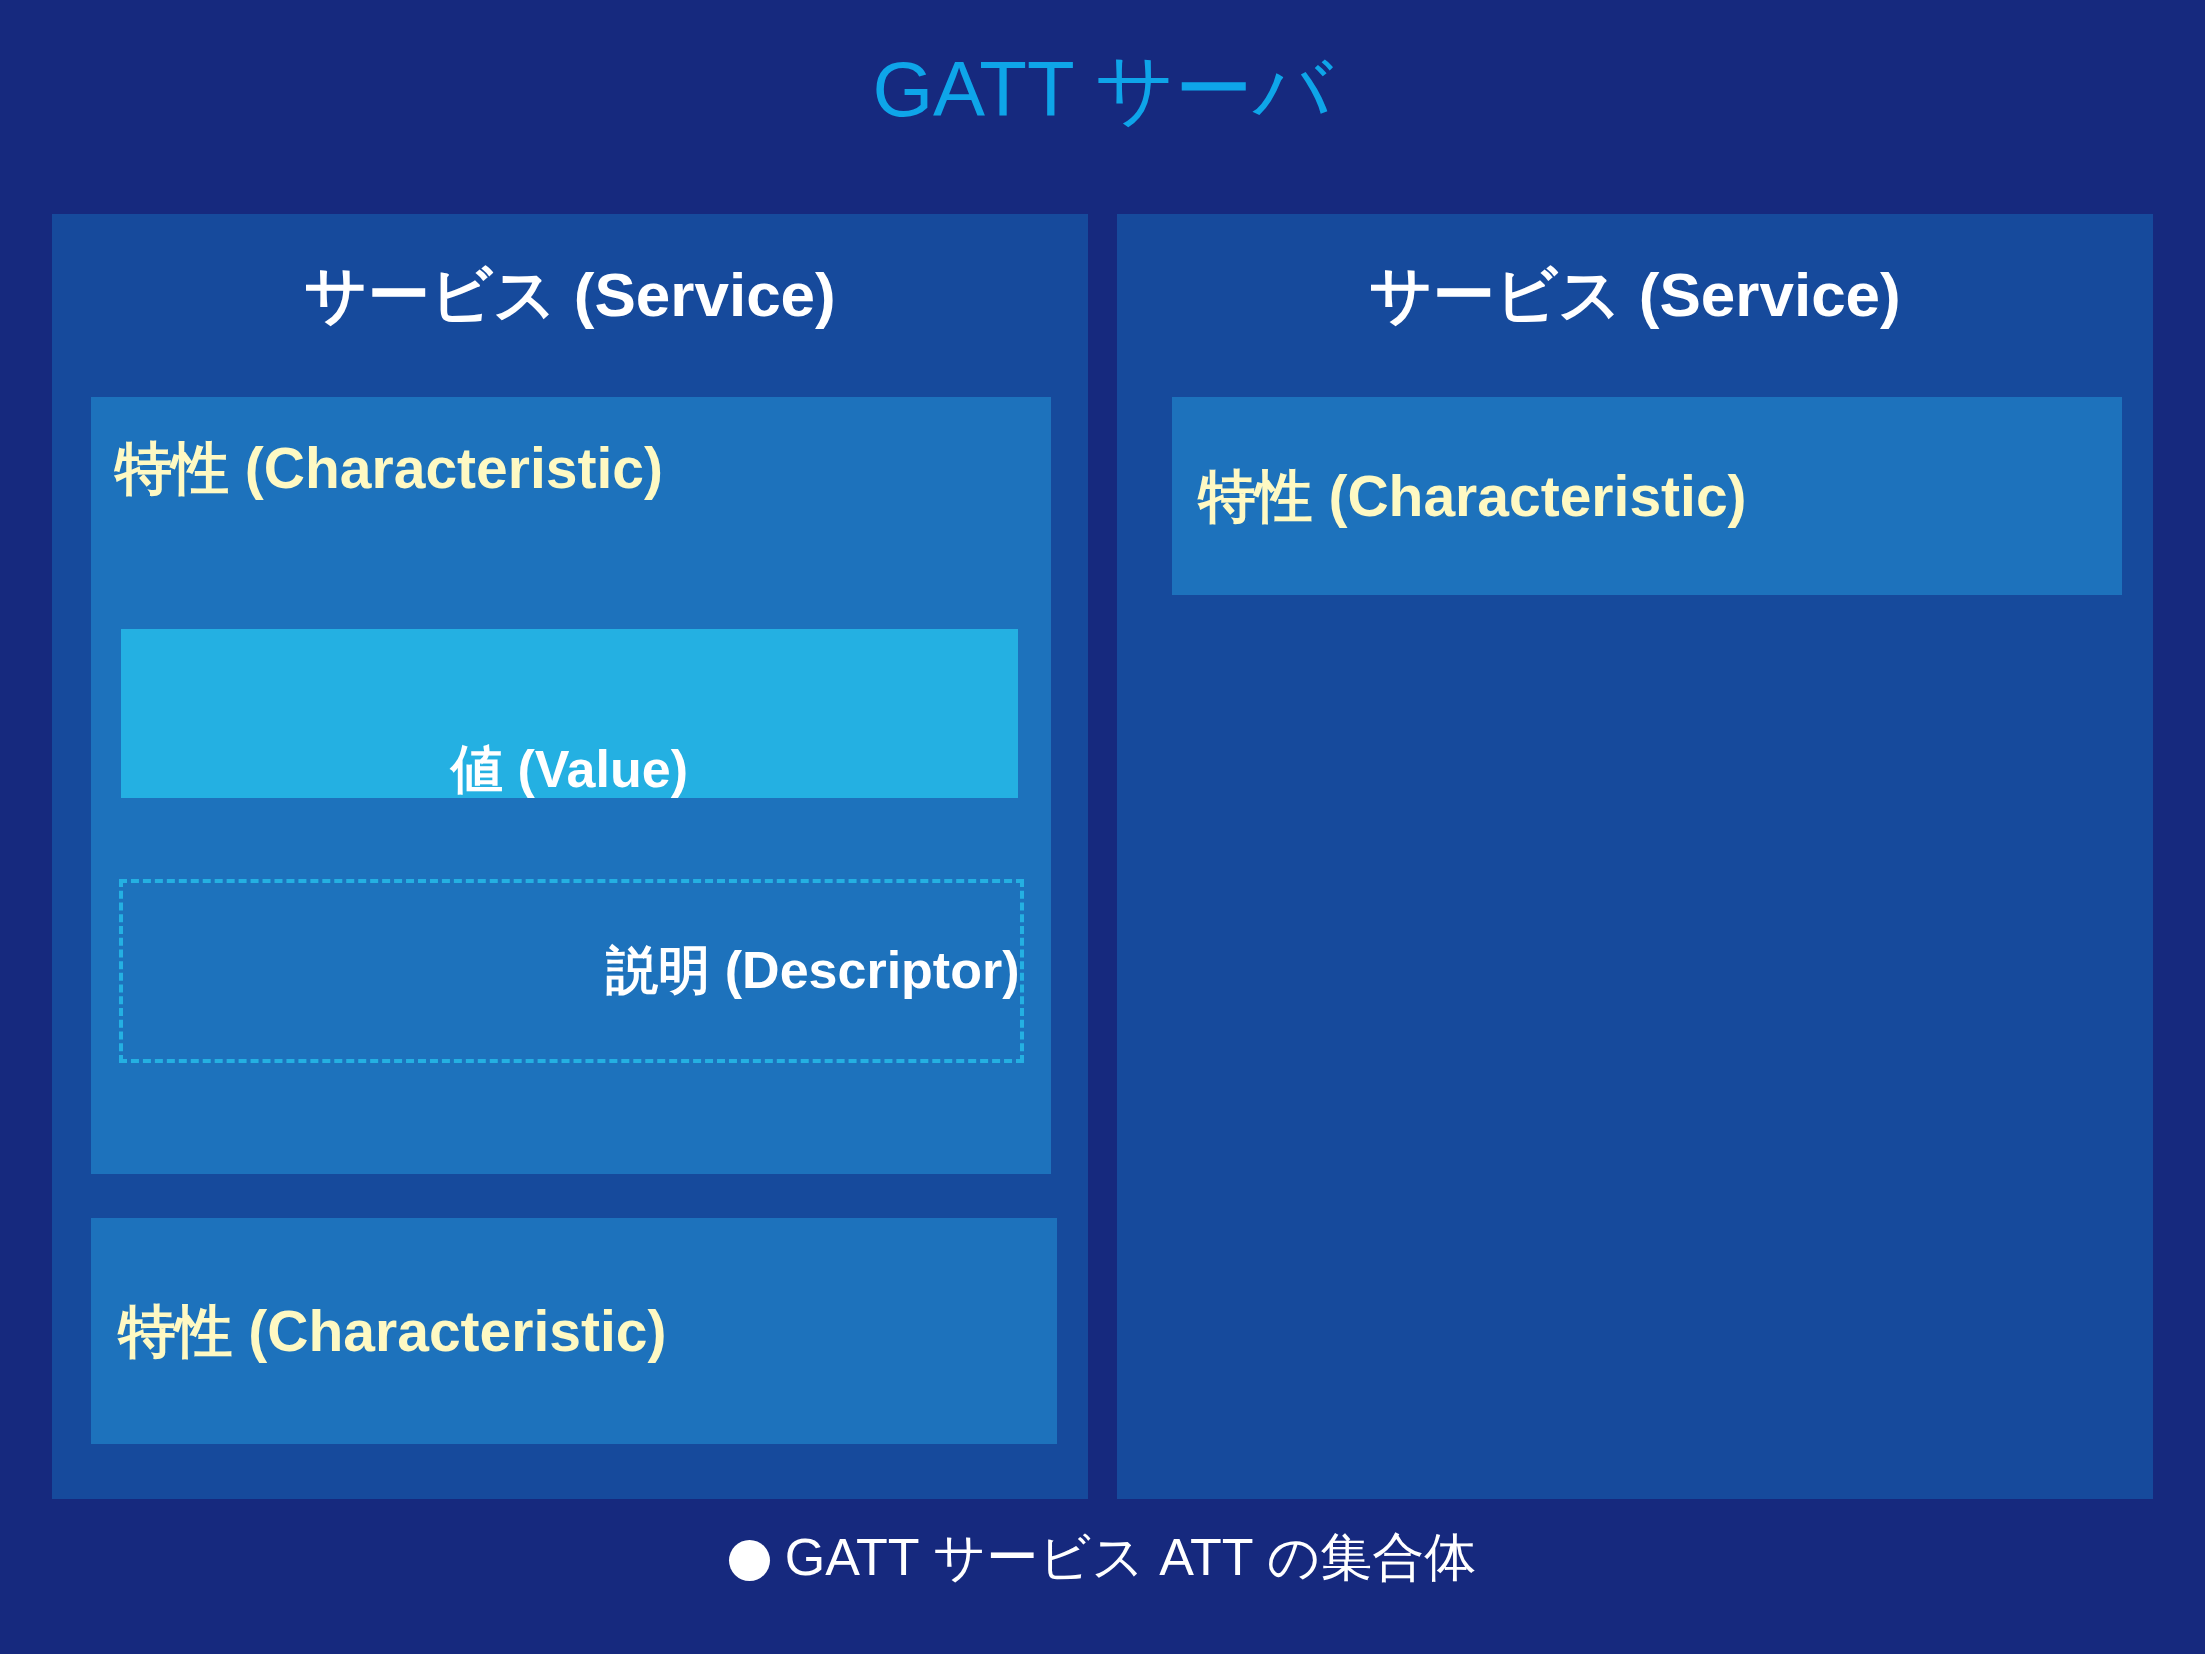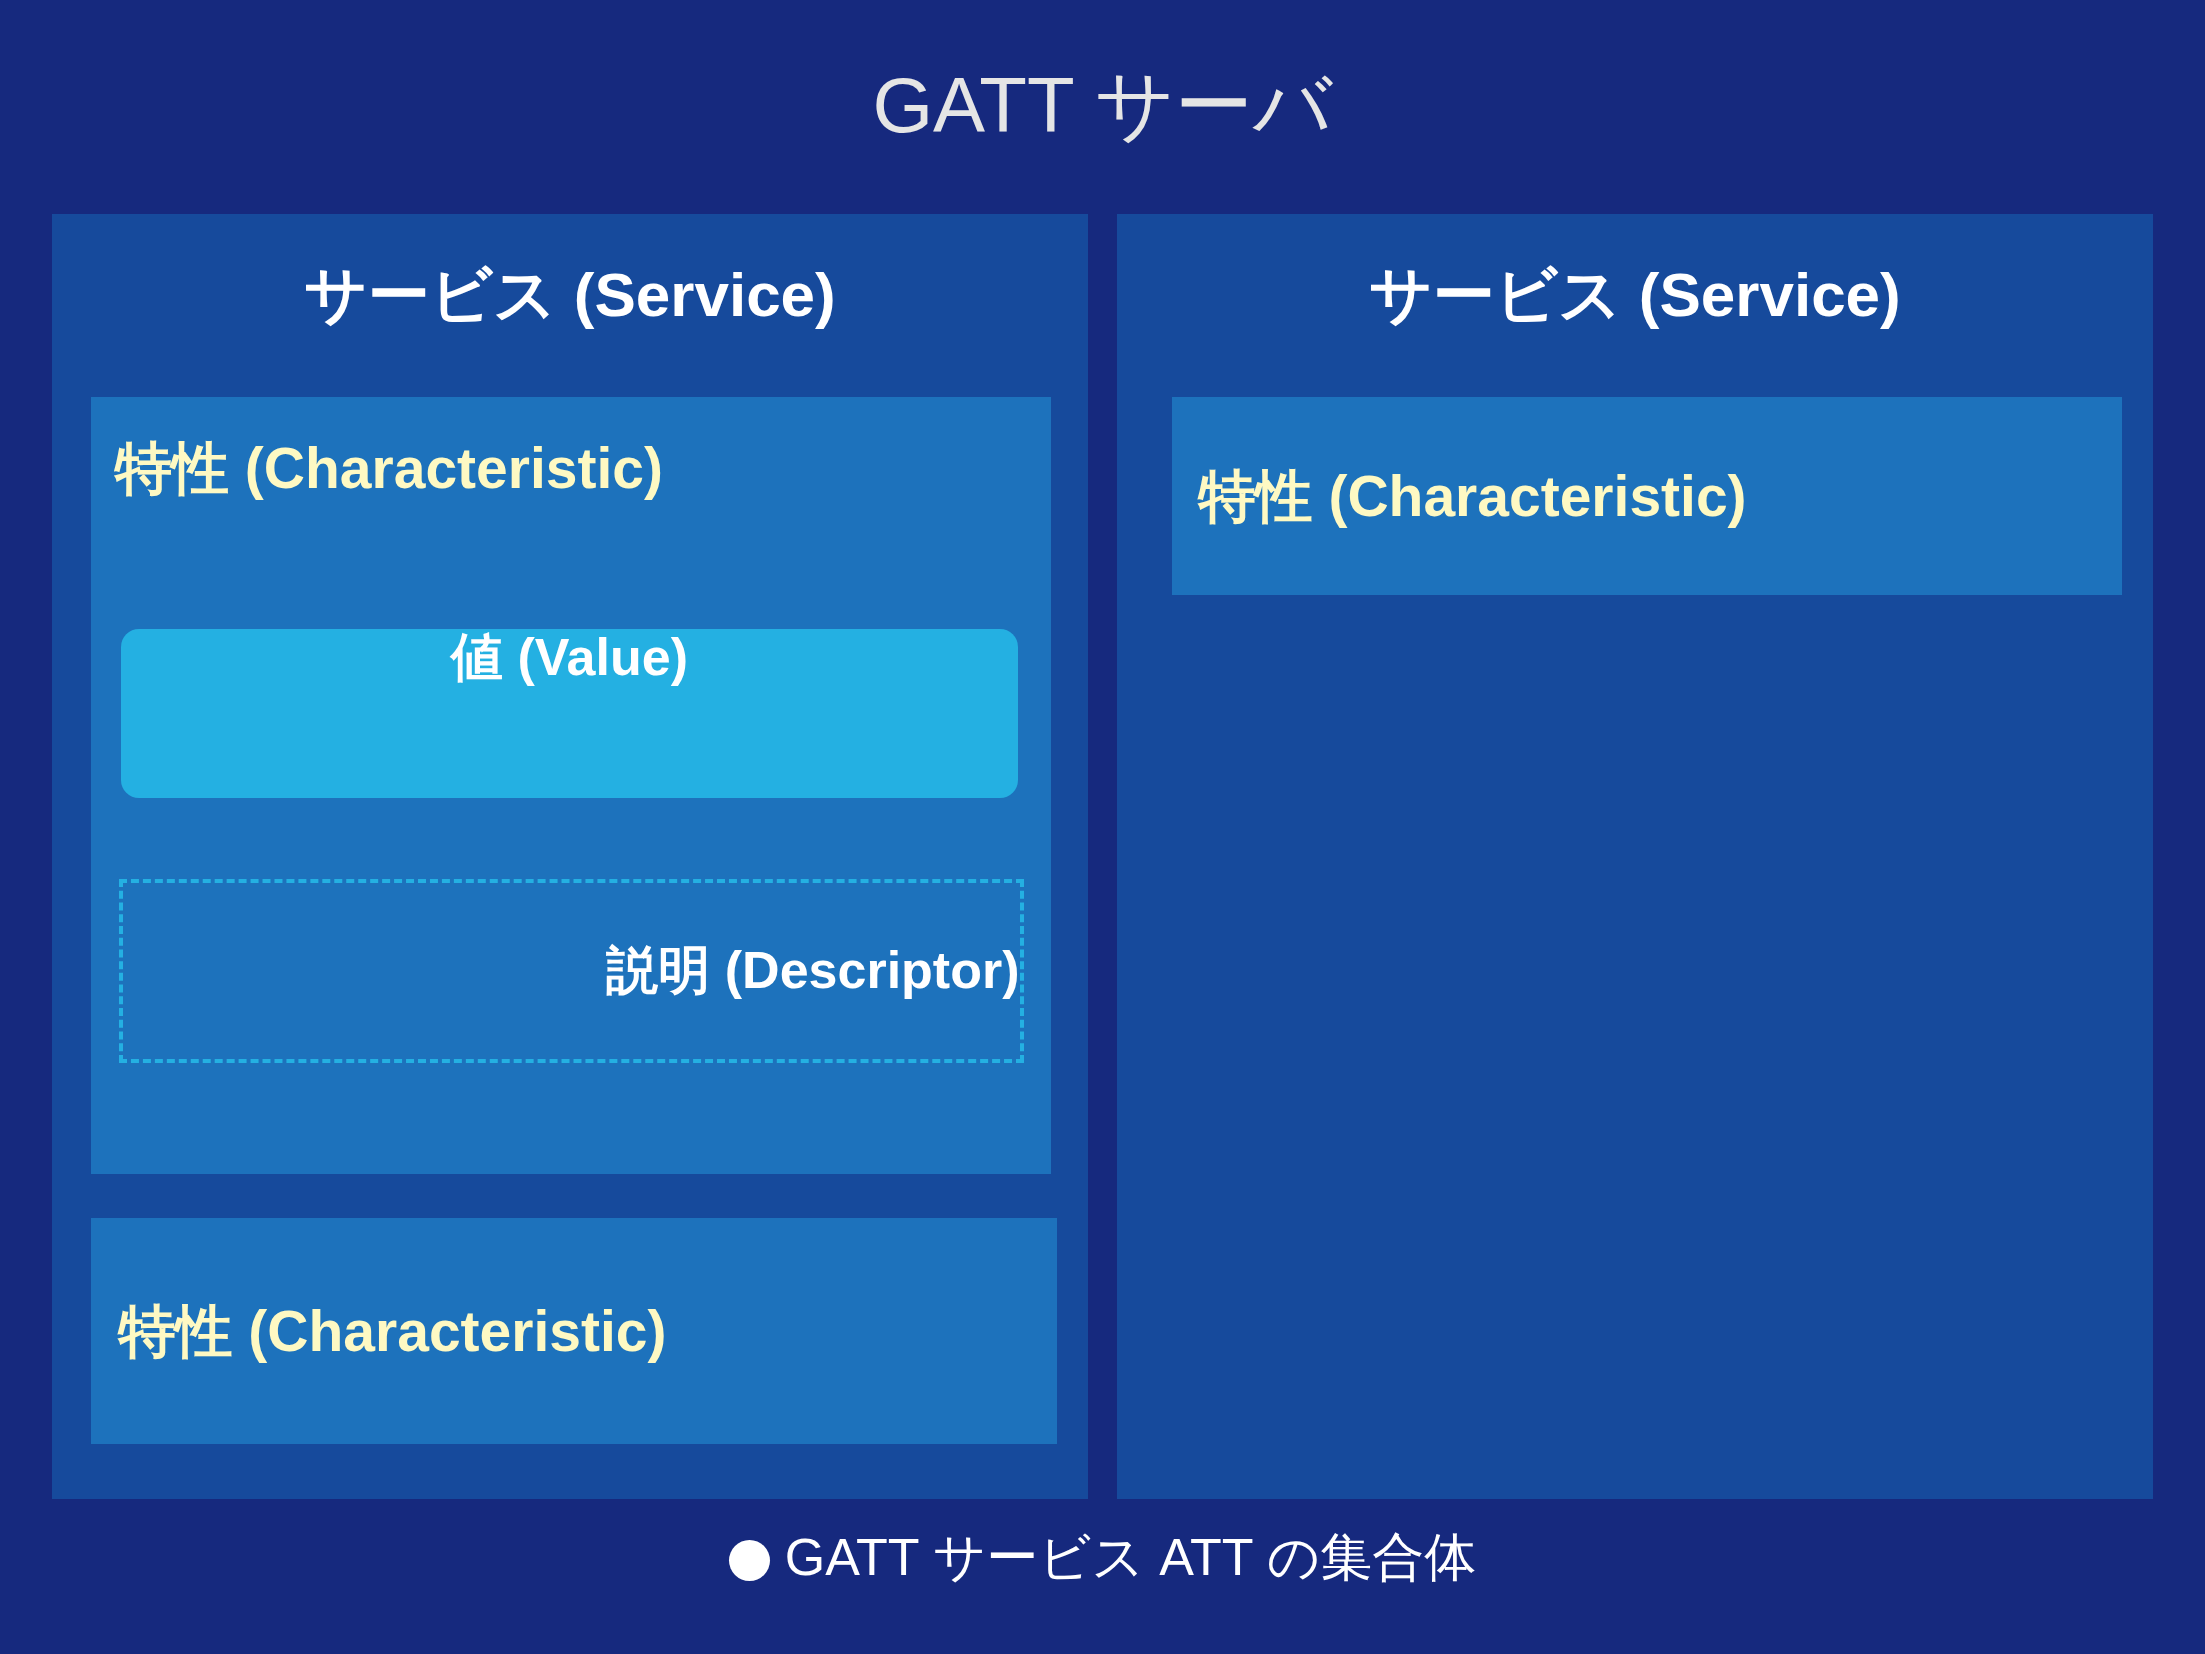--- a/index.html
+++ b/index.html
@@ -19,27 +19,26 @@
     background: #16297E;
   }
 
   
   .slide-title {
     position: absolute;
     left: 0;
     top: 49px;
     width: 2205px;
     text-align: center;
-    color: #e5e5e5;
+    color: #0ea5e9;
     font-size: 78px;
     font-weight: 400;
     line-height: 1.05;
     letter-spacing: 0px;
     white-space: nowrap;
-    margin-top: 16px;
   }
 
   
   .service-box {
     position: absolute;
     background: #164A9C;
     top: 214px;
     height: 1285px;
   }
   .service-box.left  { left: 52px;  width: 1036px; }
@@ -104,23 +103,22 @@
 
   
   .value-box {
     position: absolute;
     left: 30px;     
     top: 232px;
     width: 897px;
     height: 169px;
     background: #24B0E2;
     display: flex;
-    align-items: flex-start;
+    align-items: flex-end;
     justify-content: center;
-    border-radius: 18px;
   }
   .value-label {
     color: #FFFFFF;
     font-size: 52px;
     font-weight: bold;
     line-height: 1.1;
     white-space: nowrap;
   }
 
   

